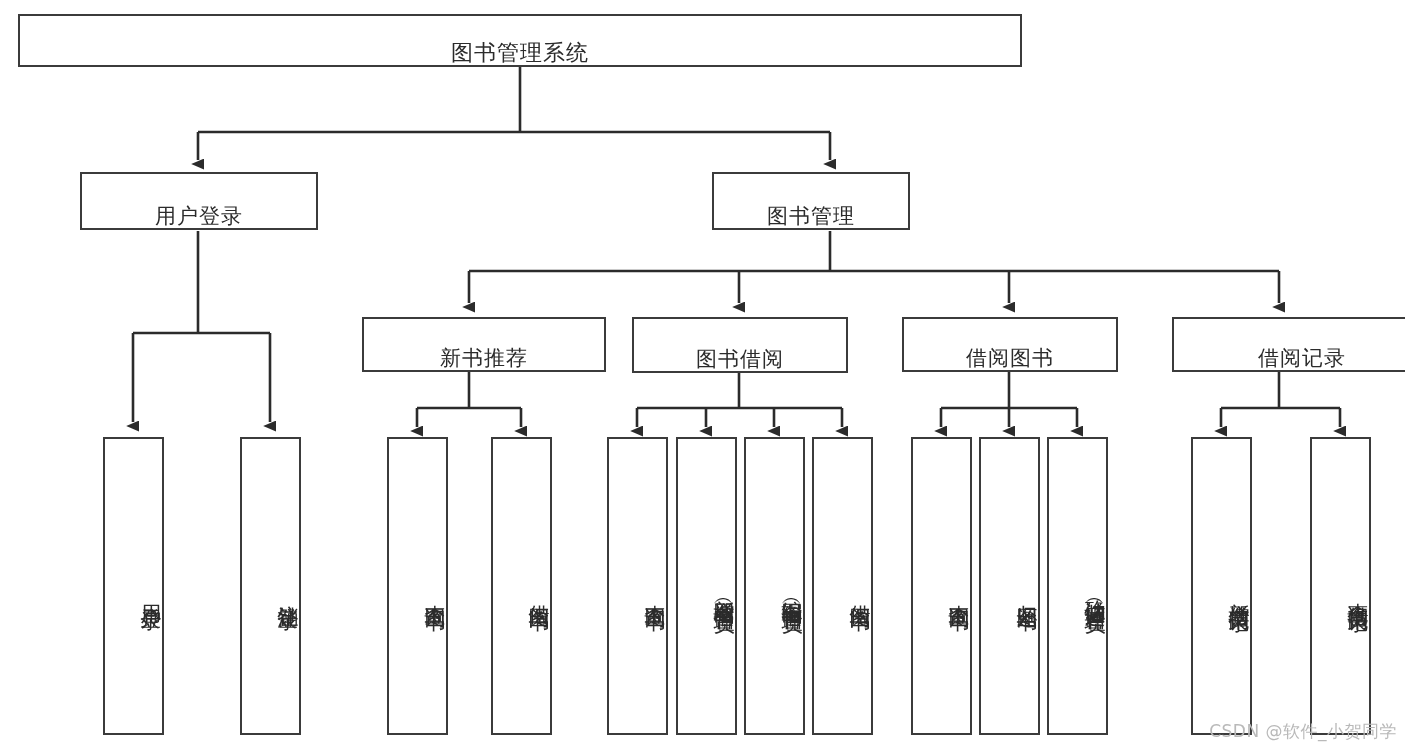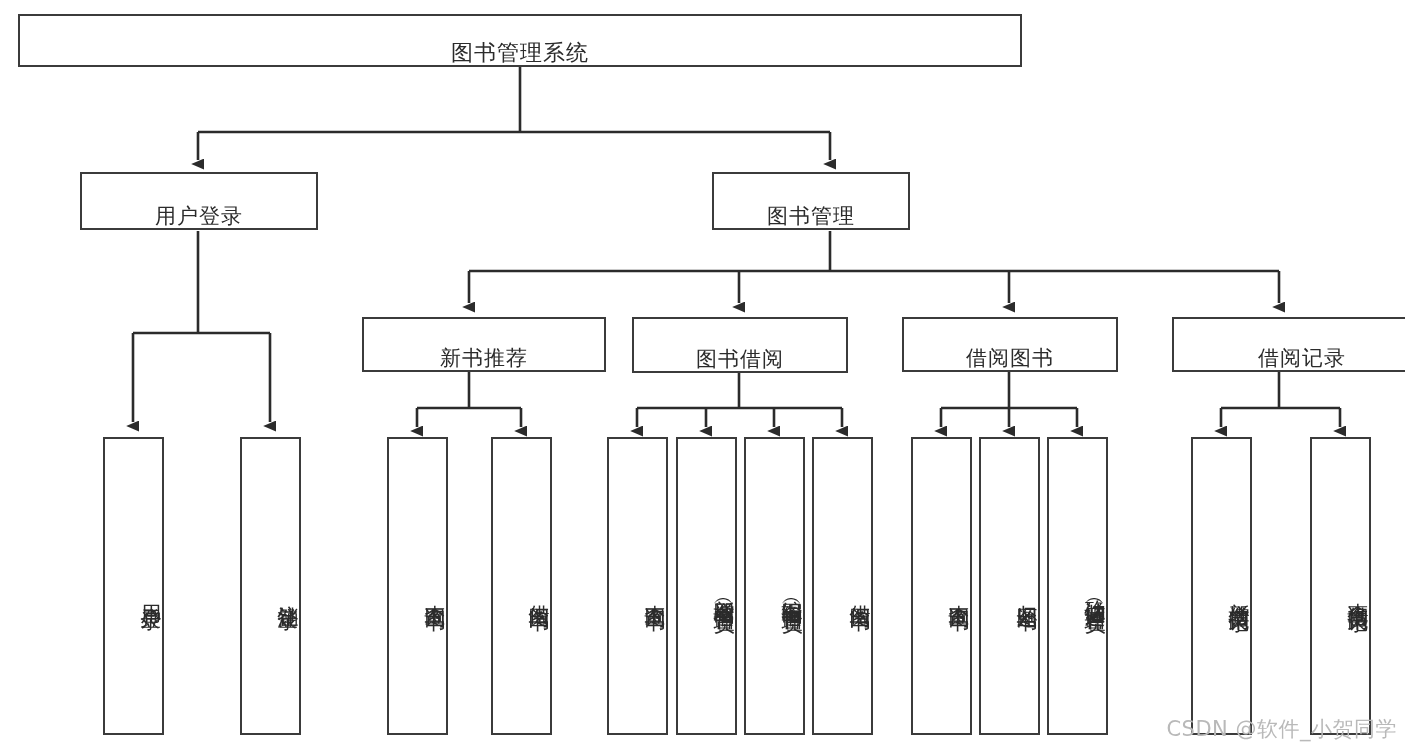--- a/index.html
+++ b/index.html
@@ -57,21 +57,21 @@
     display: block;
     text-align: left;
   }
   .node.root {
     font-size: 22px;
   }
   .watermark {
     position: absolute;
     right: 8px;
     bottom: 4px;
-    font-size: 21px;
+    font-size: 17px;
     color: #b9b9b9;
     letter-spacing: 0.5px;
     white-space: nowrap;
   }
 </style>
 </head>
 <body>
 
 <div id="diagram-root">
 

